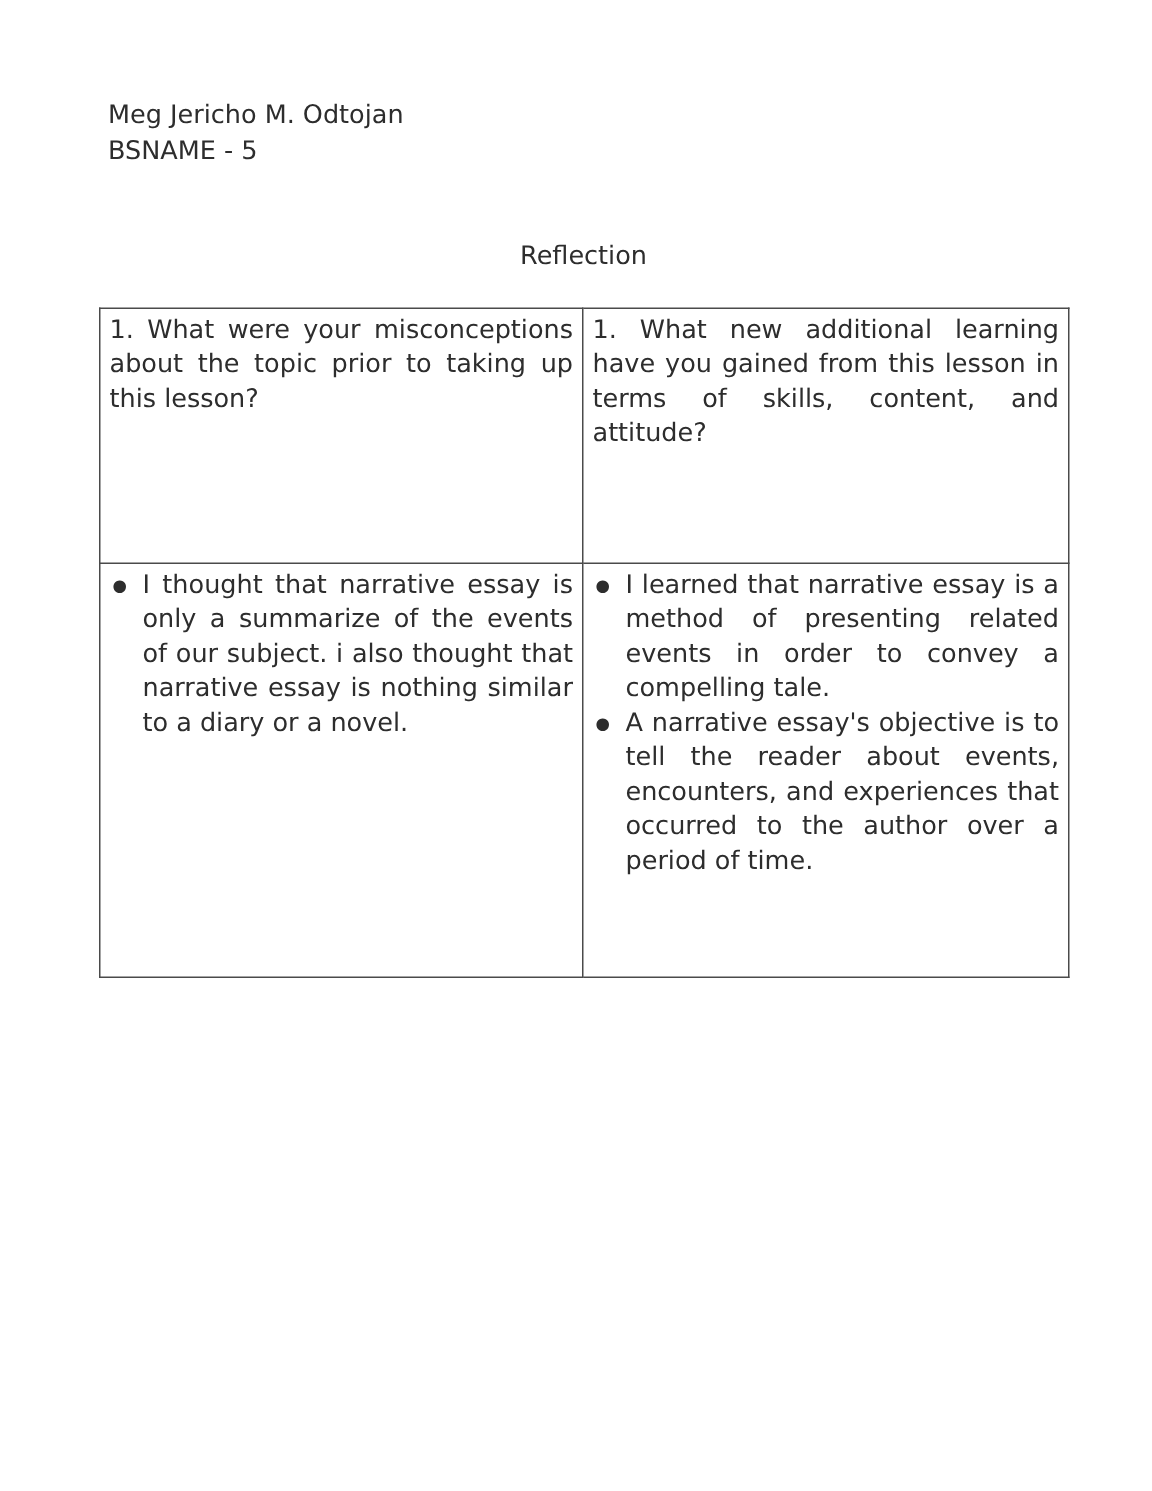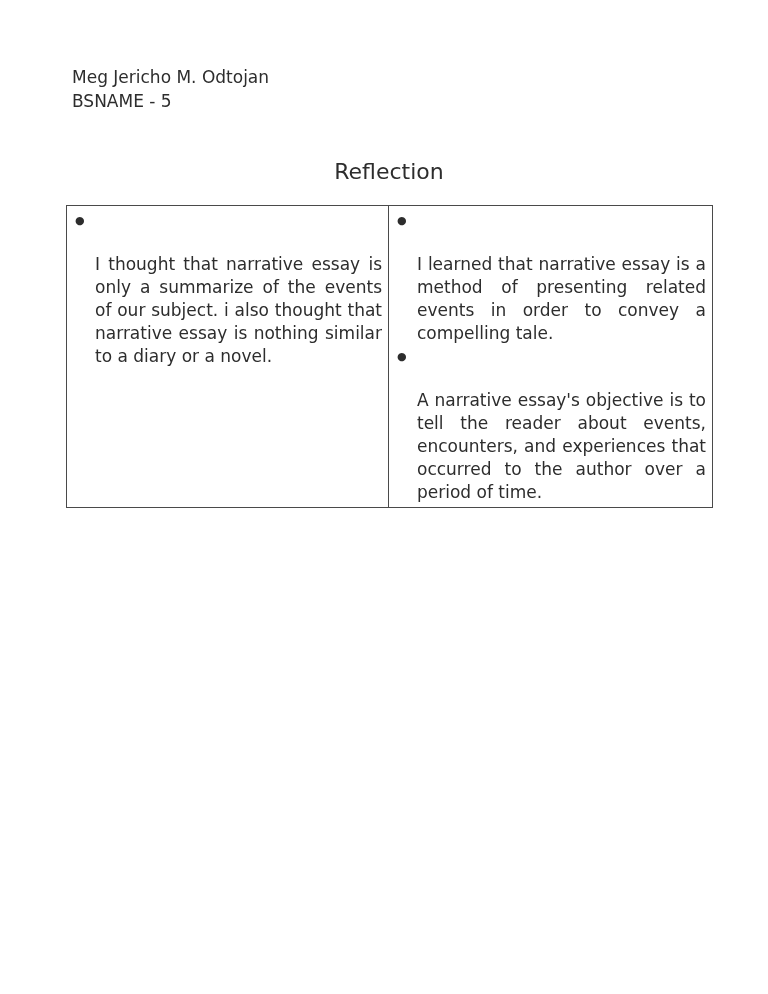--- a/index.html
+++ b/index.html
@@ -25,21 +25,21 @@
   }
   .doc-header {
     margin-top: 66px;
     padding-left: 6px;
     font-size: 17px;
     line-height: 23.5px;
   }
   .doc-title {
     margin-top: 47px;
     text-align: center;
-    font-size: 22px;
+    font-size: 17px;
     line-height: 23px;
   }
   .reflection-table {
     margin-top: 22px;
     width: 646px;
     border-collapse: collapse;
     table-layout: fixed;
     font-size: 17px;
     line-height: 23px;
   }
@@ -55,21 +55,20 @@
   .li { display: flex; }
   .bullet {
     flex: 0 0 22px;
     font-size: 11px;
     line-height: 23px;
     padding-left: 2px;
   }
   .li-text {
     flex: 1;
     text-align: justify;
-    margin-top: 44px;
   }
 </style>
 </head>
 <body>
 
 <div class="page">
   <div class="content">
 
     <div class="doc-header">
       <div>Meg Jericho M. Odtojan</div>
@@ -77,20 +76,24 @@
     </div>
 
     <div class="doc-title">Reflection</div>
 
     <table class="reflection-table">
       <colgroup>
         <col class="col-left">
         <col class="col-right">
       </colgroup>
       <tbody>
+        <tr>
+          <td class="q-cell">1. What were your misconceptions about the topic prior to taking up this lesson?</td>
+          <td class="q-cell">1. What new additional learning have you gained from this lesson in terms of skills, content, and attitude?</td>
+        </tr>
         <tr>
           <td class="a-cell">
             <div class="li">
               <span class="bullet">●</span>
               <span class="li-text">I thought that narrative essay is only a summarize of the events of our subject. i also thought that narrative essay is nothing similar to a diary or a novel.</span>
             </div>
           </td>
           <td class="a-cell">
             <div class="li">
               <span class="bullet">●</span>

